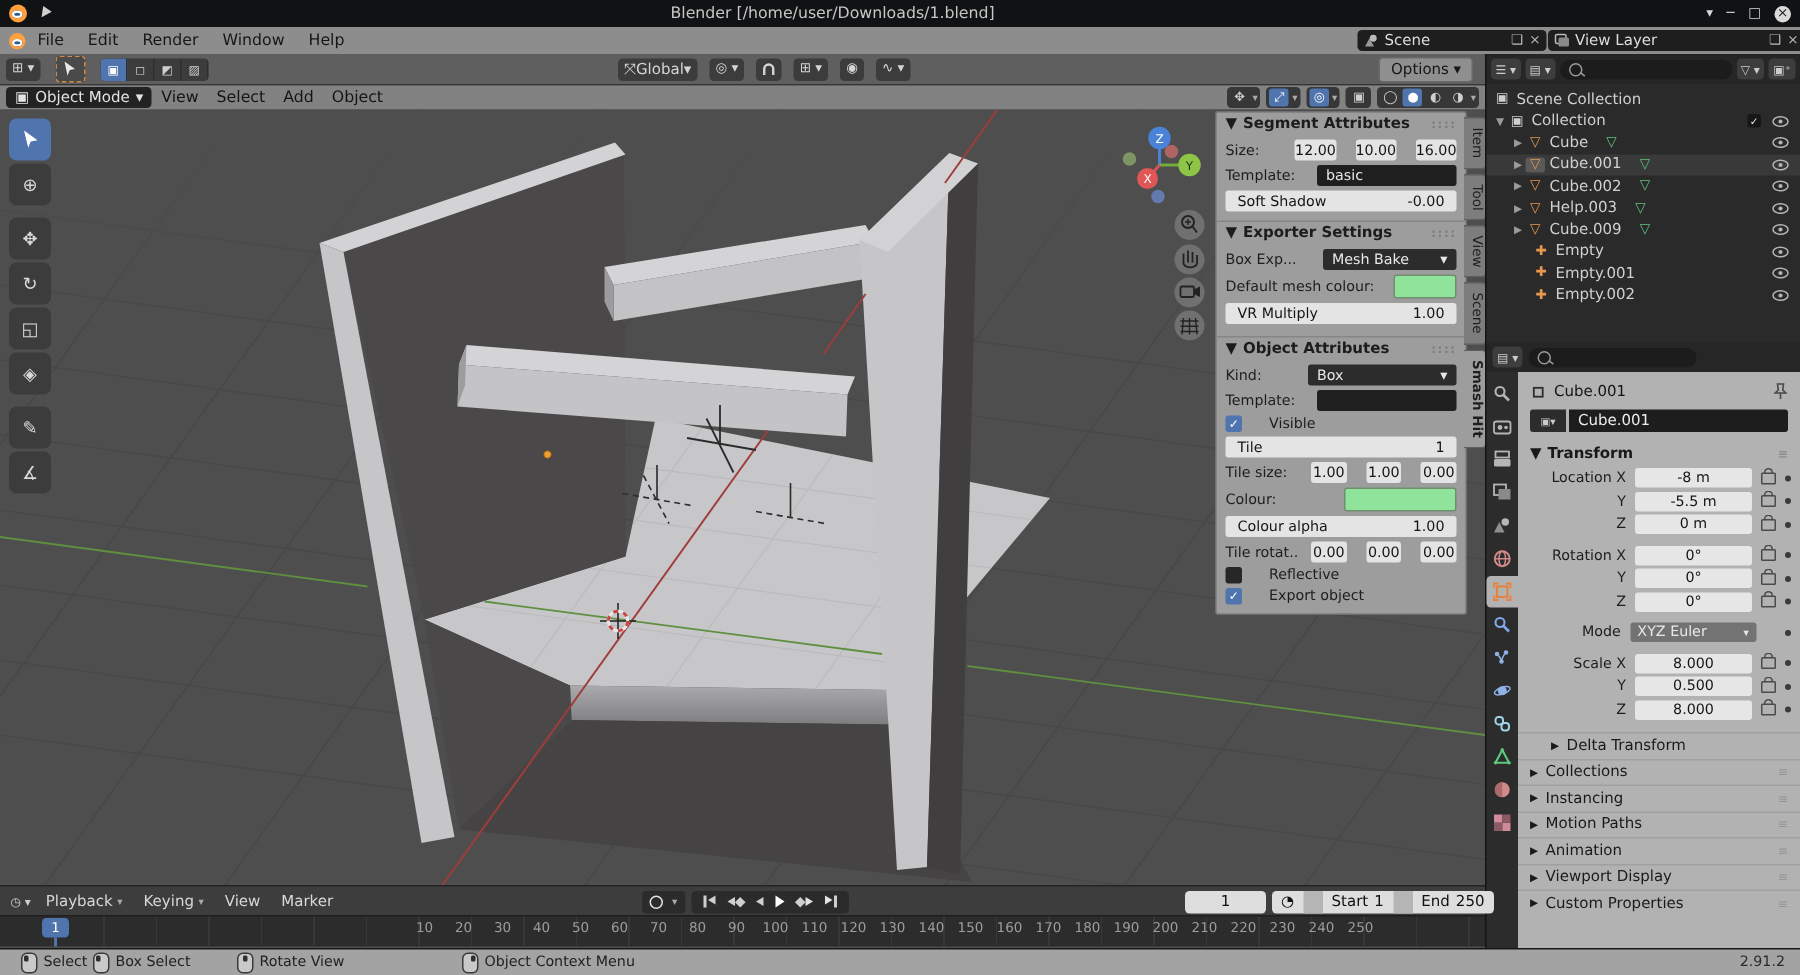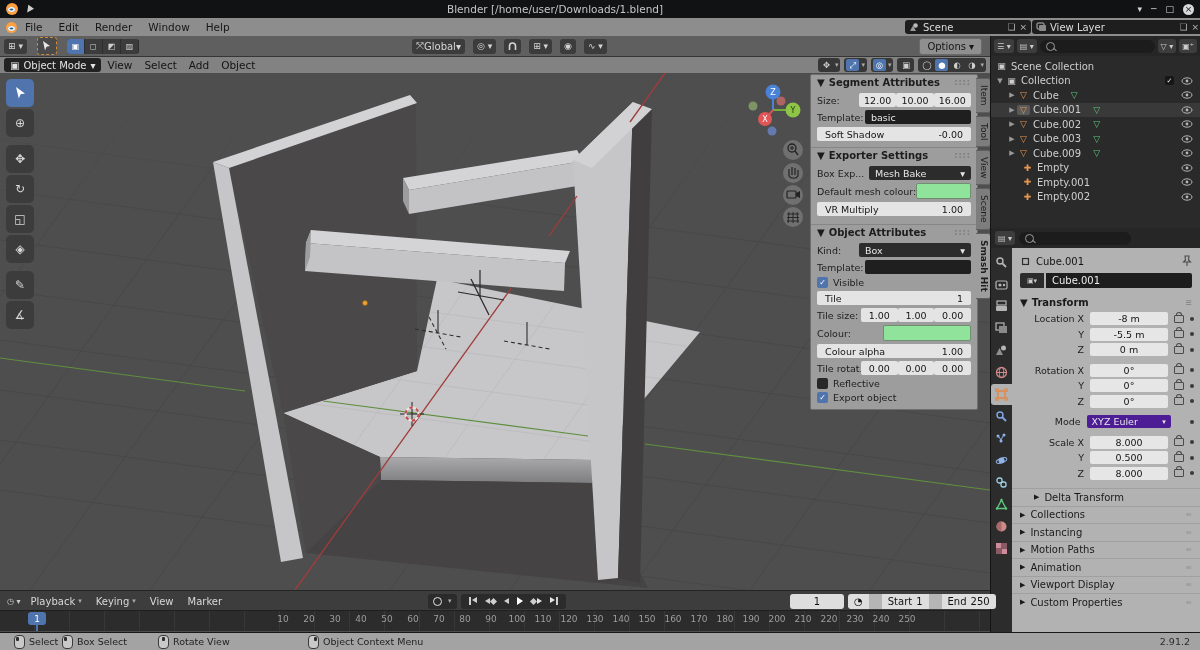--- a/index.html
+++ b/index.html
@@ -44,21 +44,21 @@
   
   #viewport{left:0;top:73px;width:990px;height:517px}
   .vp-overlay{position:absolute;left:48px;top:8px;color:#dedede;font-size:10.5px;text-shadow:0 1px 1px rgba(0,0,0,.4);line-height:14px}
   #vp-toolbar{position:absolute;left:6px;top:6px;width:30px;display:flex;flex-direction:column;gap:2px}
   .vtool{width:28px;height:28px;background:#3c3c3c;border-radius:5px;display:flex;align-items:center;justify-content:center;color:#d8d8d8;font-size:12px}
   .vtool.active{background:#4f74ae}
   
   #sidebar{left:810px;top:74px;width:166px;background:#9d9d9d;border:1px solid #6f6f6f;border-radius:2px;padding-bottom:6px}
   .sec-hdr{display:flex;align-items:center;height:15px;padding:0 6px;font-size:10px;font-weight:bold;color:#1c1c1c;border-top:1px solid #868686;gap:4px}
   .sec-hdr .grip{margin-left:auto;color:#7d7d7d;font-size:8px;letter-spacing:1px}
-  .srow{display:flex;align-items:center;padding:0 6px;margin-top:3px;gap:0}
+  .srow{display:flex;align-items:center;padding:0 6px;margin-top:3px;gap:13px}
   .plabel{font-size:9.5px;color:#1d1d1d;white-space:nowrap}
   .nfield{background:#e4e4e4;border-radius:2px;height:14px;flex:1;display:flex;align-items:center;justify-content:center;font-size:9.5px;color:#151515}
   .slider{background:#e4e4e4;border-radius:2px;height:14px;flex:1;display:flex;align-items:center;justify-content:space-between;padding:0 8px;font-size:9.5px;color:#151515}
   .dfield{background:#1f1f1f;border-radius:2px;height:14px;flex:1;display:flex;align-items:center;padding:0 6px;font-size:9.5px;color:#e8e8e8}
   .ddark{background:#2c2c2c;border-radius:2px;height:14px;flex:1;display:flex;align-items:center;justify-content:space-between;padding:0 6px;font-size:9.5px;color:#e8e8e8}
   .swatch{height:14px;flex:1;border-radius:2px;border:1px solid #6f8f70}
   .cb{width:11px;height:11px;border-radius:2px;background:#272727;display:flex;align-items:center;justify-content:center;color:#fff;font-size:8px;margin-right:5px}
   .cb.on{background:#4f74ae}
   #sidebar-tabs{left:976px;top:78px;width:15px;display:flex;flex-direction:column;gap:3px}
   .side-tab{writing-mode:vertical-rl;font-size:9px;color:#1e1e1e;background:#7d7d7d;border:1px solid #5f5f5f;border-left:none;border-radius:0 3px 3px 0;padding:6px 1px;text-align:center}
@@ -88,21 +88,21 @@
   .crumb{display:flex;align-items:center;gap:5px;padding:0 8px;height:16px;font-size:10px;color:#141414}
   .crumb .pin{margin-left:auto}
   .namerow{display:flex;align-items:center;gap:2px;padding:0 8px;margin-top:4px}
   .mini-dd{width:24px;height:15px;background:#2c2c2c;border-radius:2px 0 0 2px;display:flex;align-items:center;justify-content:center;color:#ccc;font-size:7px;gap:1px}
   .namefield{flex:1;height:15px;background:#1d1d1d;border-radius:0 2px 2px 0;color:#ececec;display:flex;align-items:center;padding:0 6px;font-size:10px}
   .phdr{display:flex;align-items:center;gap:4px;height:16px;padding:0 8px;font-size:10px;font-weight:bold;color:#191919;margin-top:6px}
   .phdr .grip{margin-left:auto;color:#8a8a8a;font-size:8px}
   .trow{display:flex;align-items:center;height:14px;margin-top:1.5px;padding-right:6px}
   .trow .lab{width:72px;text-align:right;font-size:9.5px;color:#1d1d1d;margin-right:6px}
   .trow .val{width:78px;height:13px;background:#e6e6e6;border-radius:2px;display:flex;align-items:center;justify-content:center;font-size:9.5px;color:#131313}
-  .trow .val.dark{background:#4c1d95;color:#e8e8e8;justify-content:space-between;padding:0 5px;width:78px}
+  .trow .val.dark{background:#737373;color:#e8e8e8;justify-content:space-between;padding:0 5px;width:78px}
   .lock{width:8px;height:6px;border:1px solid #4a4a4a;border-radius:1px;position:relative;margin-left:6px}
   .lock::before{content:"";position:absolute;left:1px;top:-4px;width:4px;height:3px;border:1px solid #4a4a4a;border-bottom:none;border-radius:3px 3px 0 0}
   .adot{width:4px;height:4px;border-radius:50%;background:#3a3a3a;margin-left:6px}
   .grp-gap{height:5px}
   .psec{display:flex;align-items:center;height:16.5px;padding:0 8px;font-size:10px;color:#1a1a1a;border-top:1px solid #a0a0a0;gap:5px}
   .psec .grip{margin-left:auto;color:#949494;font-size:8px}
   
   #tl-header{left:0;top:590px;width:990px;height:20px;background:#3d3d3d;border-top:1px solid #242424;display:flex;align-items:center}
   .tl-menu{color:#d8d8d8;font-size:10px;padding:0 7px;display:flex;gap:3px;align-items:center}
   .transport{position:absolute;left:428px;display:flex;gap:4px;align-items:center}
@@ -557,21 +557,21 @@
     <span>Cube.002</span>
     <span class="oicon dico" style="color:#5ec77e">▽</span>
     <svg class="eye" width="12" height="8" viewBox="0 0 12 8">
         <ellipse cx="6" cy="4" rx="5" ry="3.2" fill="none" stroke="#b5b5b5"></ellipse>
         <circle cx="6" cy="4" r="1.4" fill="#b5b5b5"></circle>
       </svg>
   </div>
   <div class="orow" style="padding-left:16px">
     <span class="caret">▶</span>
     <span class="oicon" style="color:#e8974f">▽</span>
-    <span>Cube.003</span>
+    <span>Help.003</span>
     <span class="oicon dico" style="color:#5ec77e">▽</span>
     <svg class="eye" width="12" height="8" viewBox="0 0 12 8">
         <ellipse cx="6" cy="4" rx="5" ry="3.2" fill="none" stroke="#b5b5b5"></ellipse>
         <circle cx="6" cy="4" r="1.4" fill="#b5b5b5"></circle>
       </svg>
   </div>
   <div class="orow" style="padding-left:16px">
     <span class="caret">▶</span>
     <span class="oicon" style="color:#e8974f">▽</span>
     <span>Cube.009</span>

